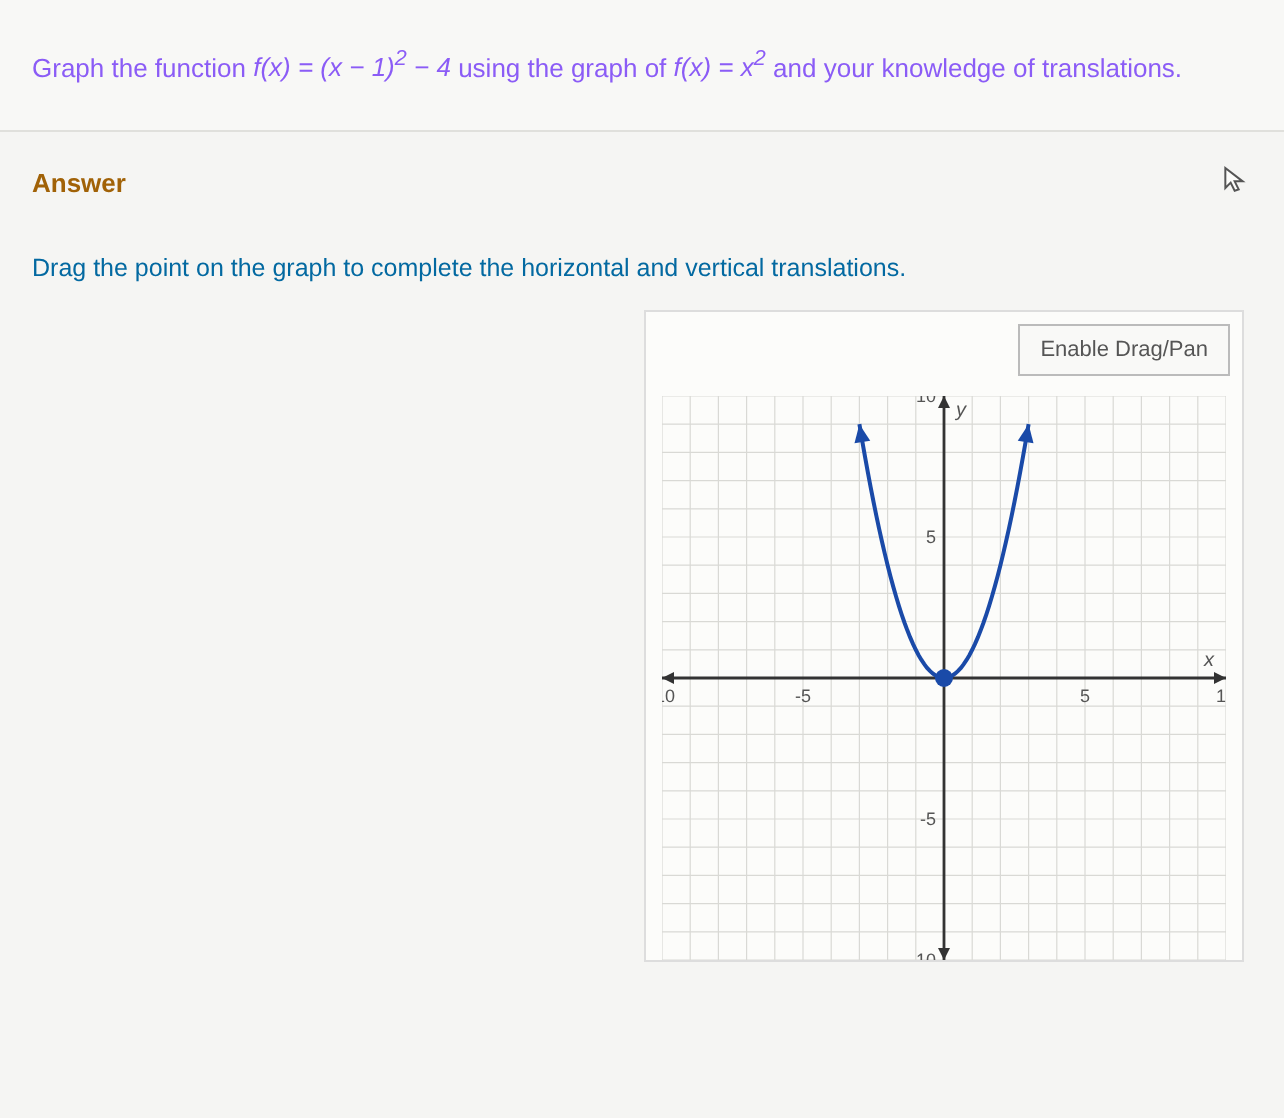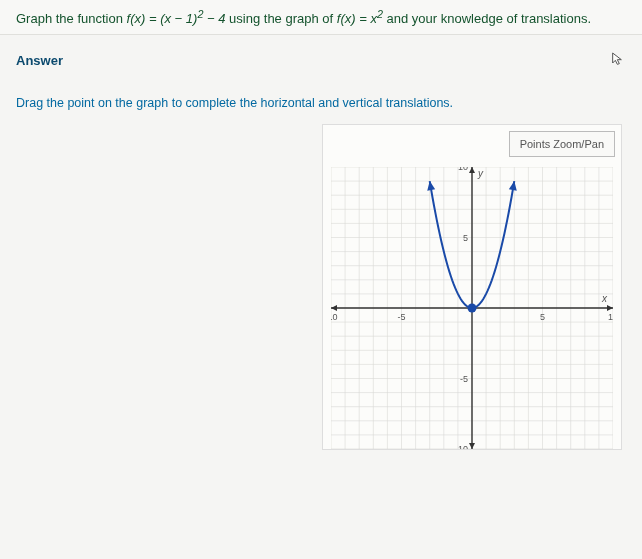--- a/index.html
+++ b/index.html
@@ -5,32 +5,32 @@
   * { box-sizing: border-box; margin: 0; padding: 0; }
   body {
     font-family: Arial, Helvetica, sans-serif;
     background: #f5f5f3;
     width: 642px;
     height: 559px;
     overflow: hidden;
     color: #555;
   }
   .question {
-    padding: 8px 16px;
+    padding: 24px 16px;
     font-size: 13px;
-    color: #14532d;
+    color: #8b5cf6;
     background: #f8f8f6;
     border-bottom: 1px solid #e0e0dc;
   }
   .question .math { font-style: italic; }
   .answer-header {
     padding: 16px 16px 4px 16px;
     font-weight: bold;
     font-size: 13px;
-    color: #0c4a6e;
+    color: #a16207;
     display: flex;
     justify-content: space-between;
     align-items: center;
   }
   .answer-body { padding: 8px 16px; }
   .instruction {
     font-size: 12.5px;
     color: #0369a1;
     margin: 14px 0;
   }
@@ -74,21 +74,21 @@
     <svg viewBox="0 0 24 24" fill="none" stroke="#555" stroke-width="1.5">
       <path d="M4 3 L4 18 L8 14 L11 20 L14 19 L11 13 L17 13 Z" fill="#fcfcfa"></path>
     </svg>
   </span>
 </div>
 
 <div class="answer-body">
   <div class="instruction">Drag the point on the graph to complete the horizontal and vertical translations.</div>
 
   <div class="graph-wrap">
-    <button class="zoom-btn">Points Zoom/Pan</button>
+    <button class="zoom-btn">Enable Drag/Pan</button>
     <svg class="plot" viewBox="0 0 282 282">
       <g>
           <line x1="0" y1="0" x2="0" y2="282" stroke="#d9d9d5" stroke-width="0.6"></line>
           <line x1="14.100000000000001" y1="0" x2="14.100000000000001" y2="282" stroke="#d9d9d5" stroke-width="0.6"></line>
           <line x1="28.200000000000003" y1="0" x2="28.200000000000003" y2="282" stroke="#d9d9d5" stroke-width="0.6"></line>
           <line x1="42.3" y1="0" x2="42.3" y2="282" stroke="#d9d9d5" stroke-width="0.6"></line>
           <line x1="56.400000000000006" y1="0" x2="56.400000000000006" y2="282" stroke="#d9d9d5" stroke-width="0.6"></line>
           <line x1="70.5" y1="0" x2="70.5" y2="282" stroke="#d9d9d5" stroke-width="0.6"></line>
           <line x1="84.6" y1="0" x2="84.6" y2="282" stroke="#d9d9d5" stroke-width="0.6"></line>
           <line x1="98.69999999999999" y1="0" x2="98.69999999999999" y2="282" stroke="#d9d9d5" stroke-width="0.6"></line>

